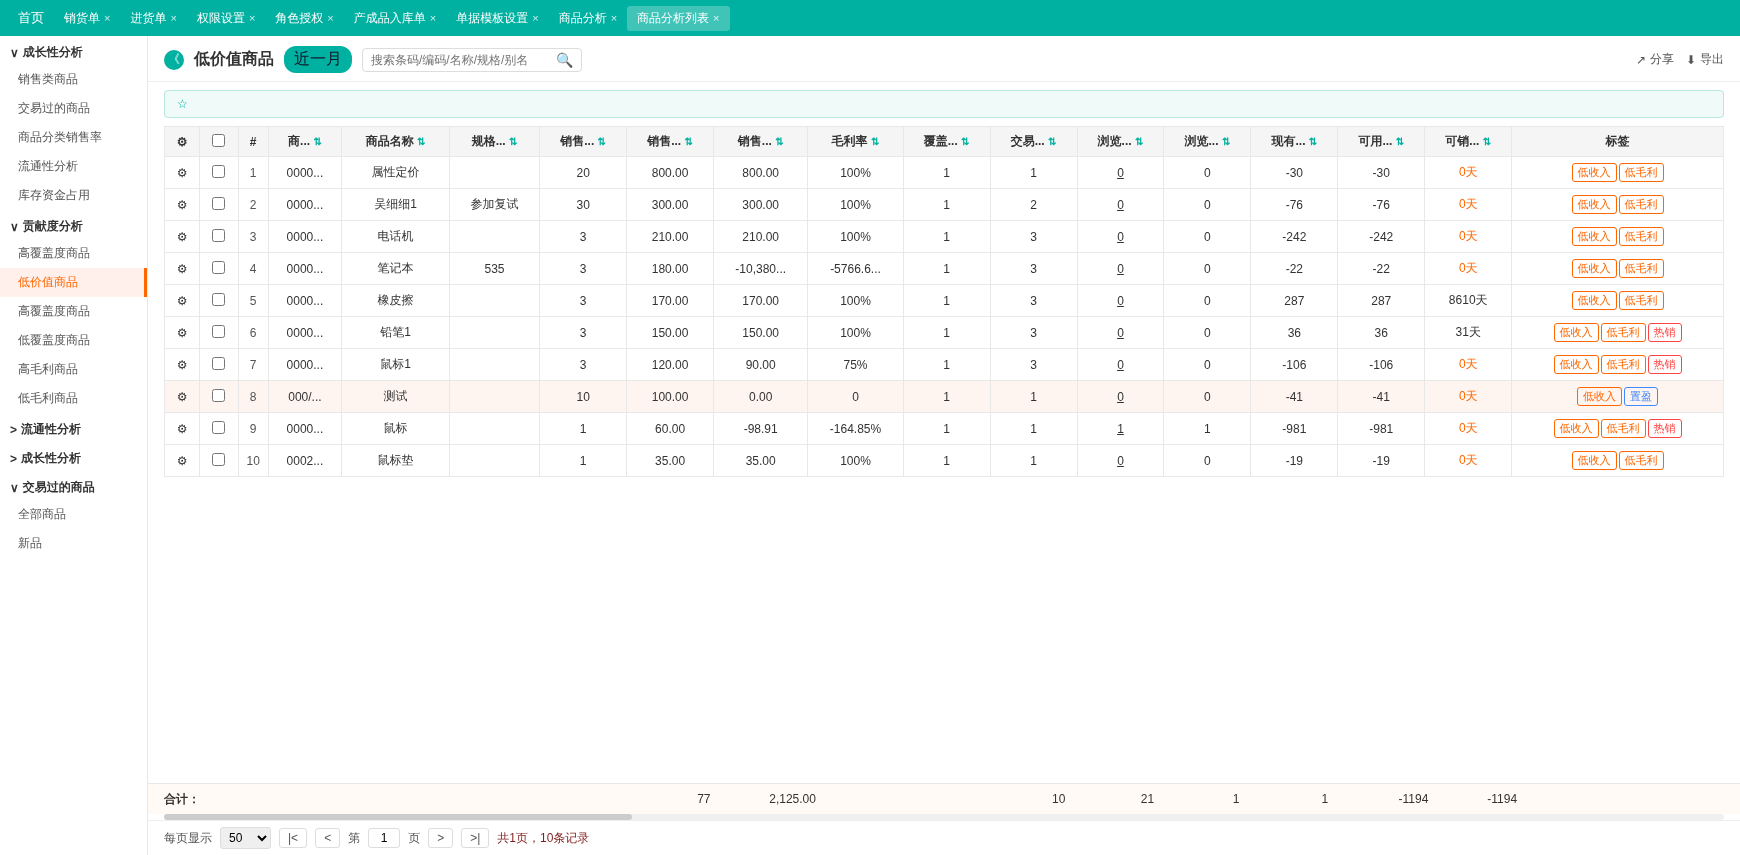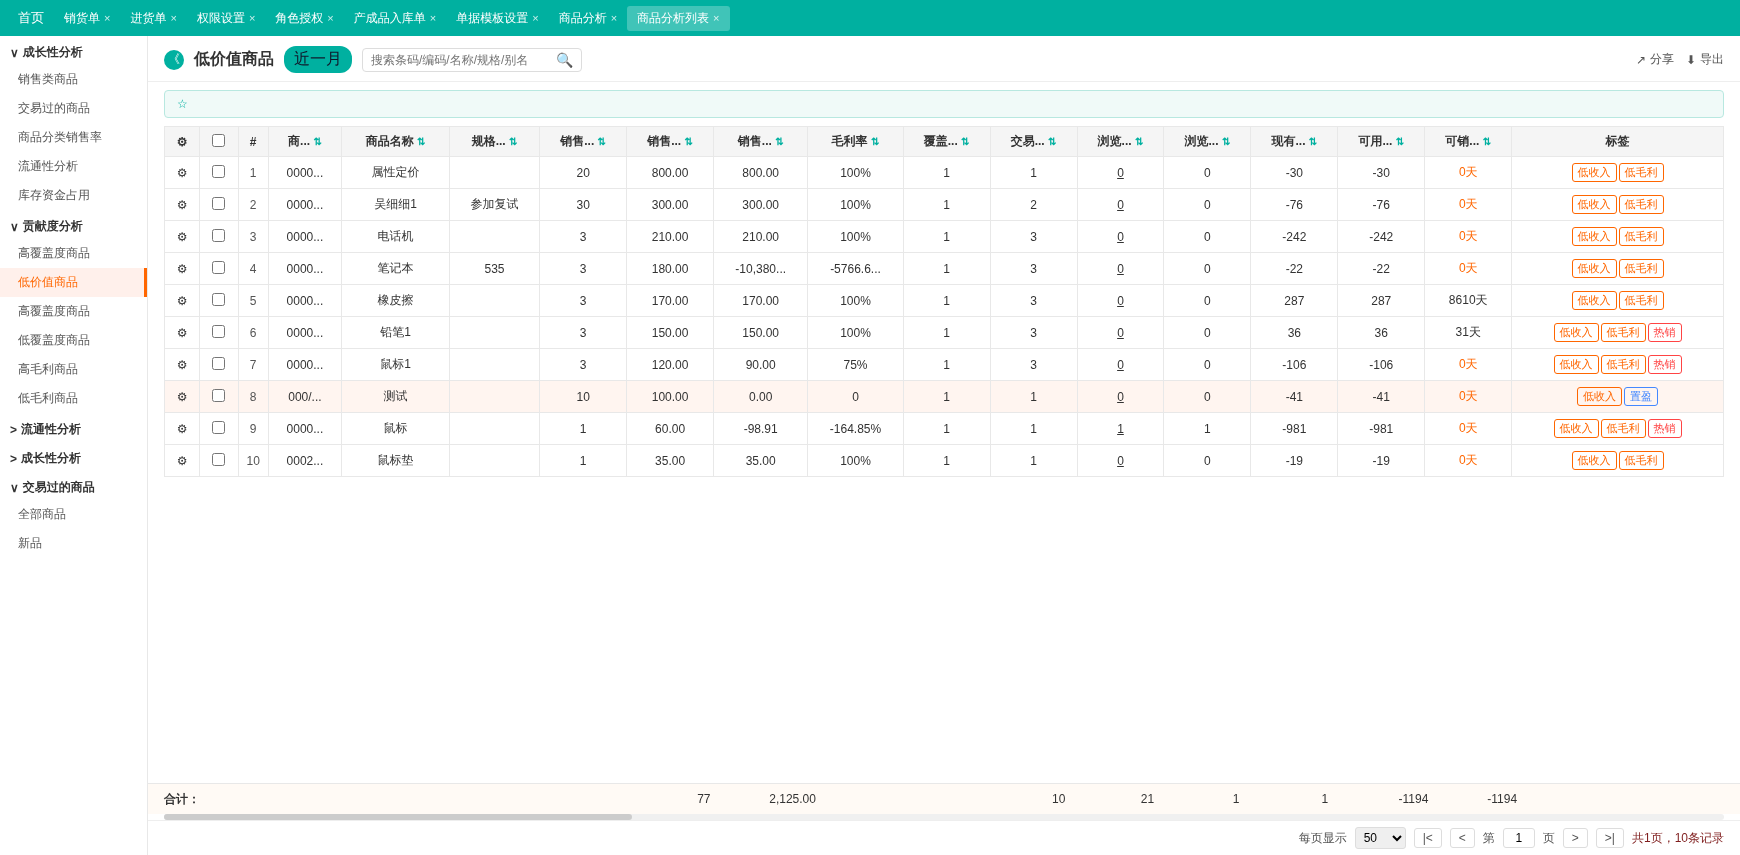--- a/index.html
+++ b/index.html
@@ -201,21 +201,21 @@
     .footer-cell {
       flex: 1;
       text-align: center;
       padding: 2px 6px;
     }
 
     
     .pagination {
       display: flex;
       align-items: center;
-      justify-content: flex-end;
+      justify-content: flex-start;
       padding: 6px 16px;
       border-top: 1px solid #eee;
       gap: 8px;
       background: #fff;
     }
     .pagination-label { color: #555; }
     .page-size-select {
       border: 1px solid #ddd;
       border-radius: 3px;
       padding: 2px 4px;

